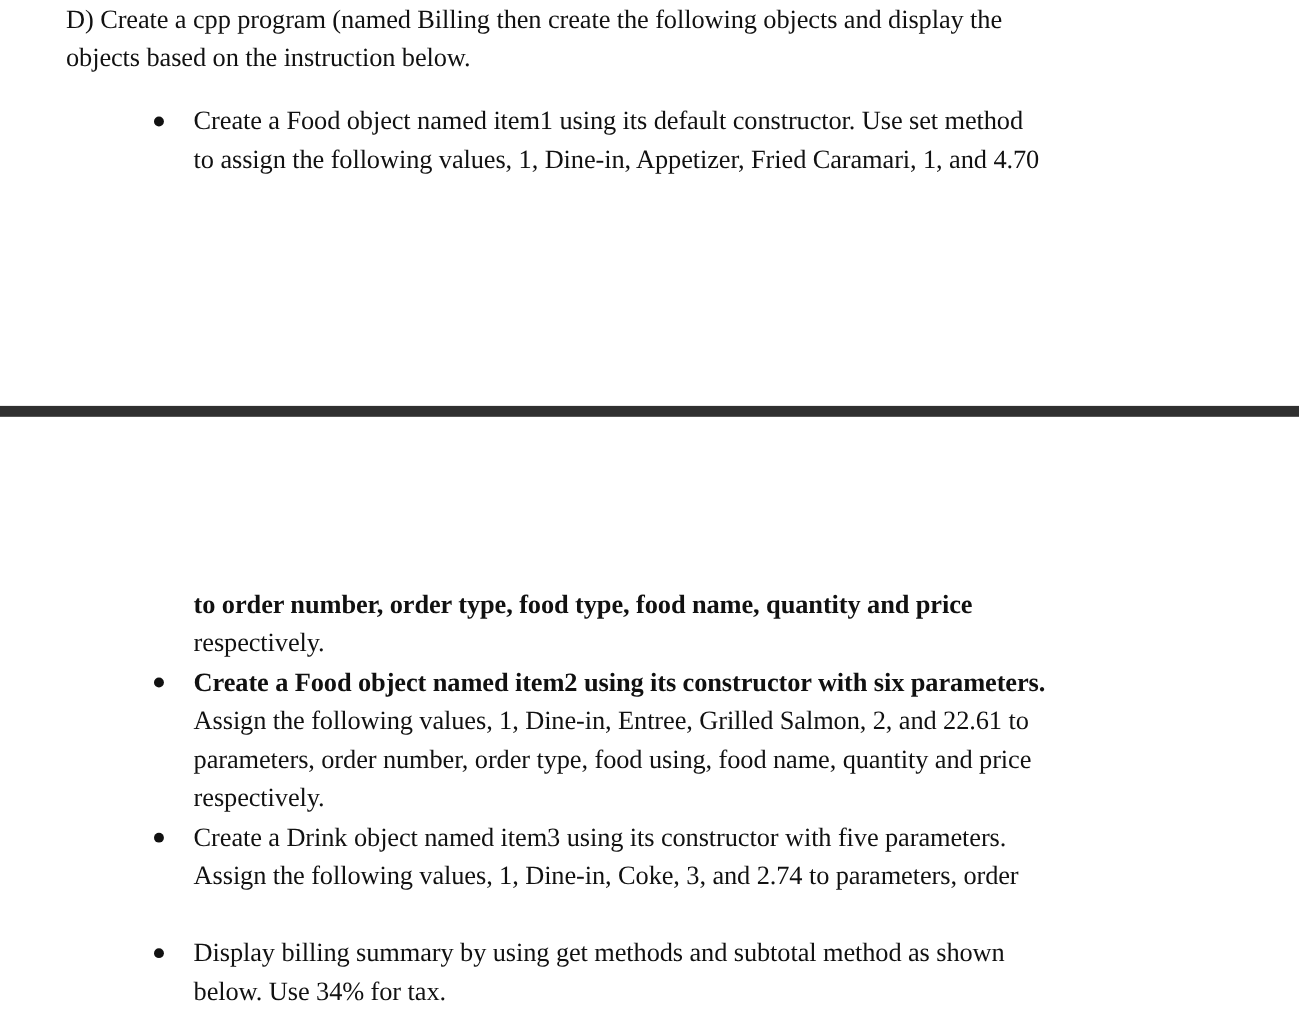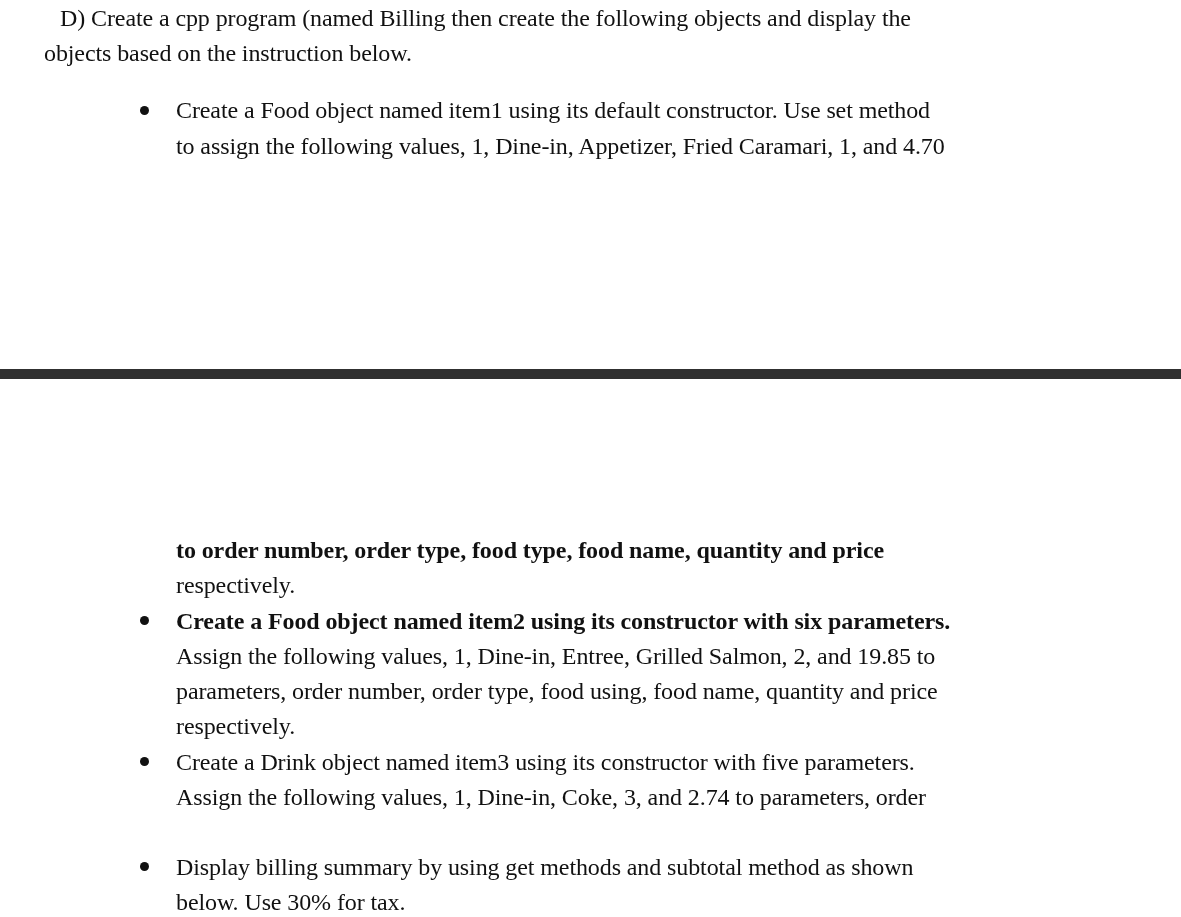--- a/index.html
+++ b/index.html
@@ -42,39 +42,39 @@
       left: 0;
       width: 1181px;
       background: #ffffff;
     }
   </style>
 </head>
 <body>
 
 <div class="page" style="top:0; height:369px;">
   <div class="line" style="left:60px; top:3px;">D) Create a cpp program (named Billing then create the following objects and display the</div>
-  <div class="line" style="left:44px; top:38px;font-family:Liberation Serif, serif;">objects based on the instruction below.</div>
+  <div class="line" style="left:60px; top:38px;font-family:Liberation Serif, serif;">objects based on the instruction below.</div>
 
   <span class="bullet" style="left:140px; top:106px;"></span>
   <div class="line" style="left:176px; top:95px;">Create a Food object named item1 using its default constructor. Use set method</div>
   <div class="line" style="left:176px; top:131px;">to assign the following values, 1, Dine-in, Appetizer, Fried Caramari, 1, and 4.70</div>
 </div>
 
 <div class="divider"></div>
 
 <div class="page" style="top:379px; height:538px;">
   <div class="line" style="left:176px; top:156px;font-weight:bold;">to order number, order type, food type, food name, quantity and price</div>
   <div class="line" style="left:176px; top:191px;">respectively.</div>
 
   <span class="bullet" style="left:140px; top:237px;"></span>
   <div class="line" style="left:176px; top:227px;font-weight:bold;">Create a Food object named item2 using its constructor with six parameters.</div>
-  <div class="line" style="left:176px; top:262px;">Assign the following values, 1, Dine-in, Entree, Grilled Salmon, 2, and 19.85 to</div>
+  <div class="line" style="left:176px; top:262px;">Assign the following values, 1, Dine-in, Entree, Grilled Salmon, 2, and 22.61 to</div>
   <div class="line" style="left:176px; top:297px;">parameters, order number, order type, food using, food name, quantity and price</div>
   <div class="line" style="left:176px; top:332px;">respectively.</div>
 
   <span class="bullet" style="left:140px; top:378px;"></span>
   <div class="line" style="left:176px; top:368px;">Create a Drink object named item3 using its constructor with five parameters.</div>
   <div class="line" style="left:176px; top:403px;">Assign the following values, 1, Dine-in, Coke, 3, and 2.74 to parameters, order</div>
 
   <span class="bullet" style="left:140px; top:483px;"></span>
   <div class="line" style="left:176px; top:473px;text-align:right;">Display billing summary by using get methods and subtotal method as shown</div>
-  <div class="line" style="left:176px; top:508px;">below. Use 30% for tax.</div>
+  <div class="line" style="left:176px; top:508px;">below. Use 34% for tax.</div>
 </div>
 
 </body></html>

